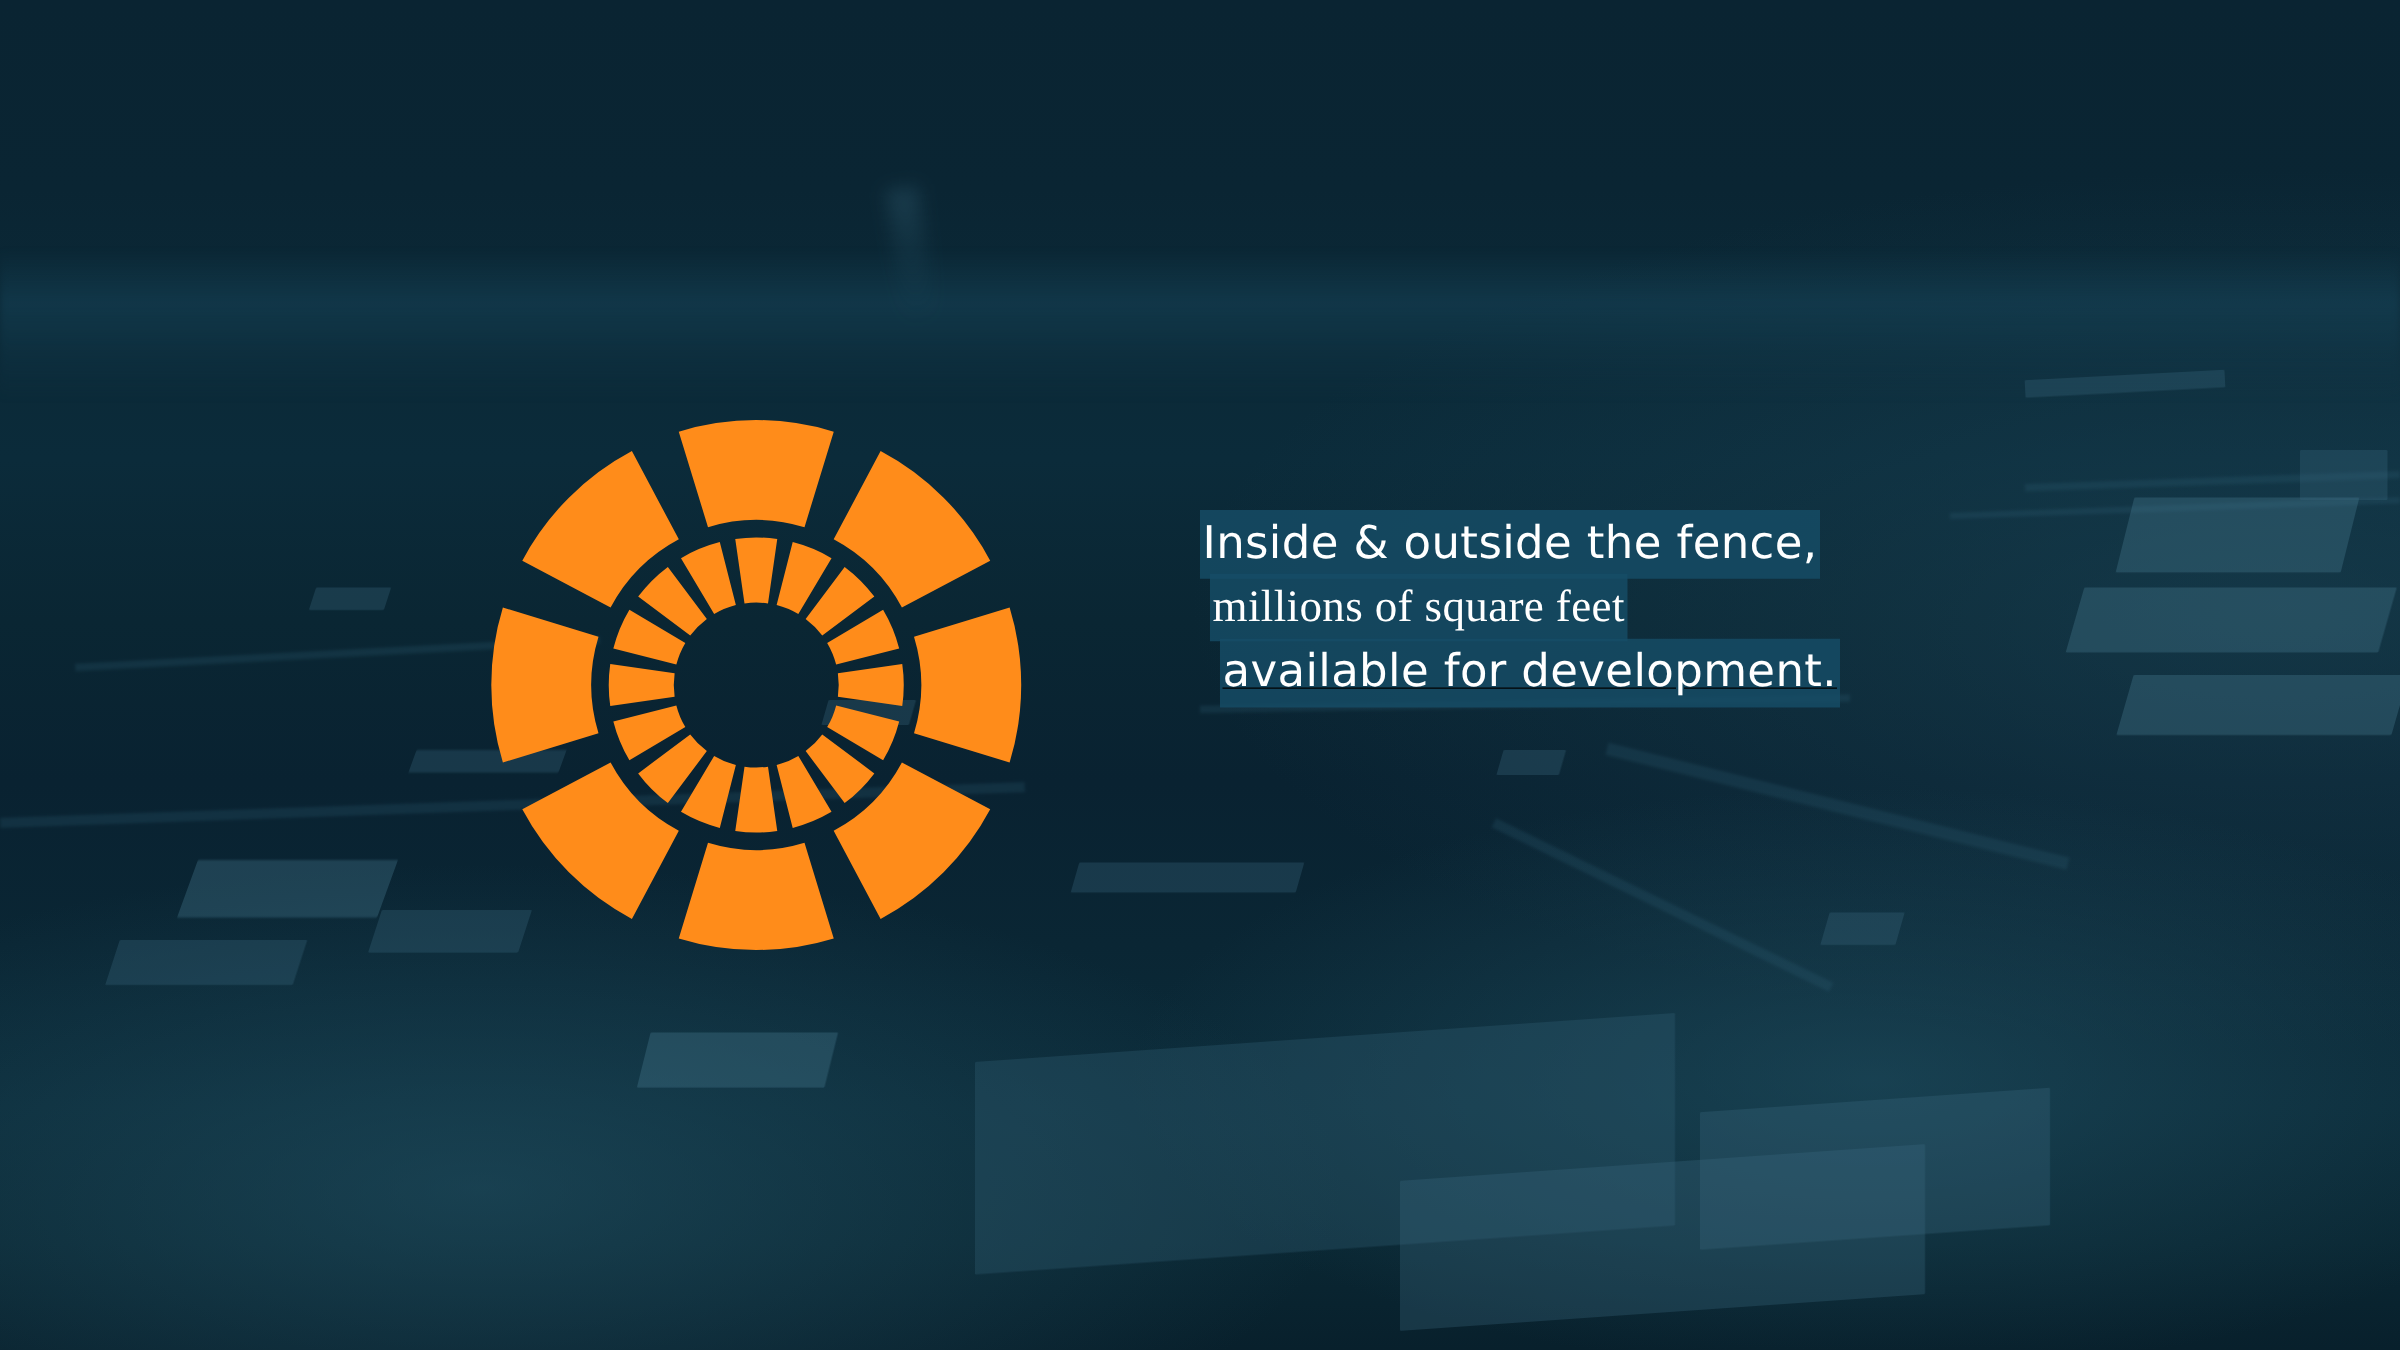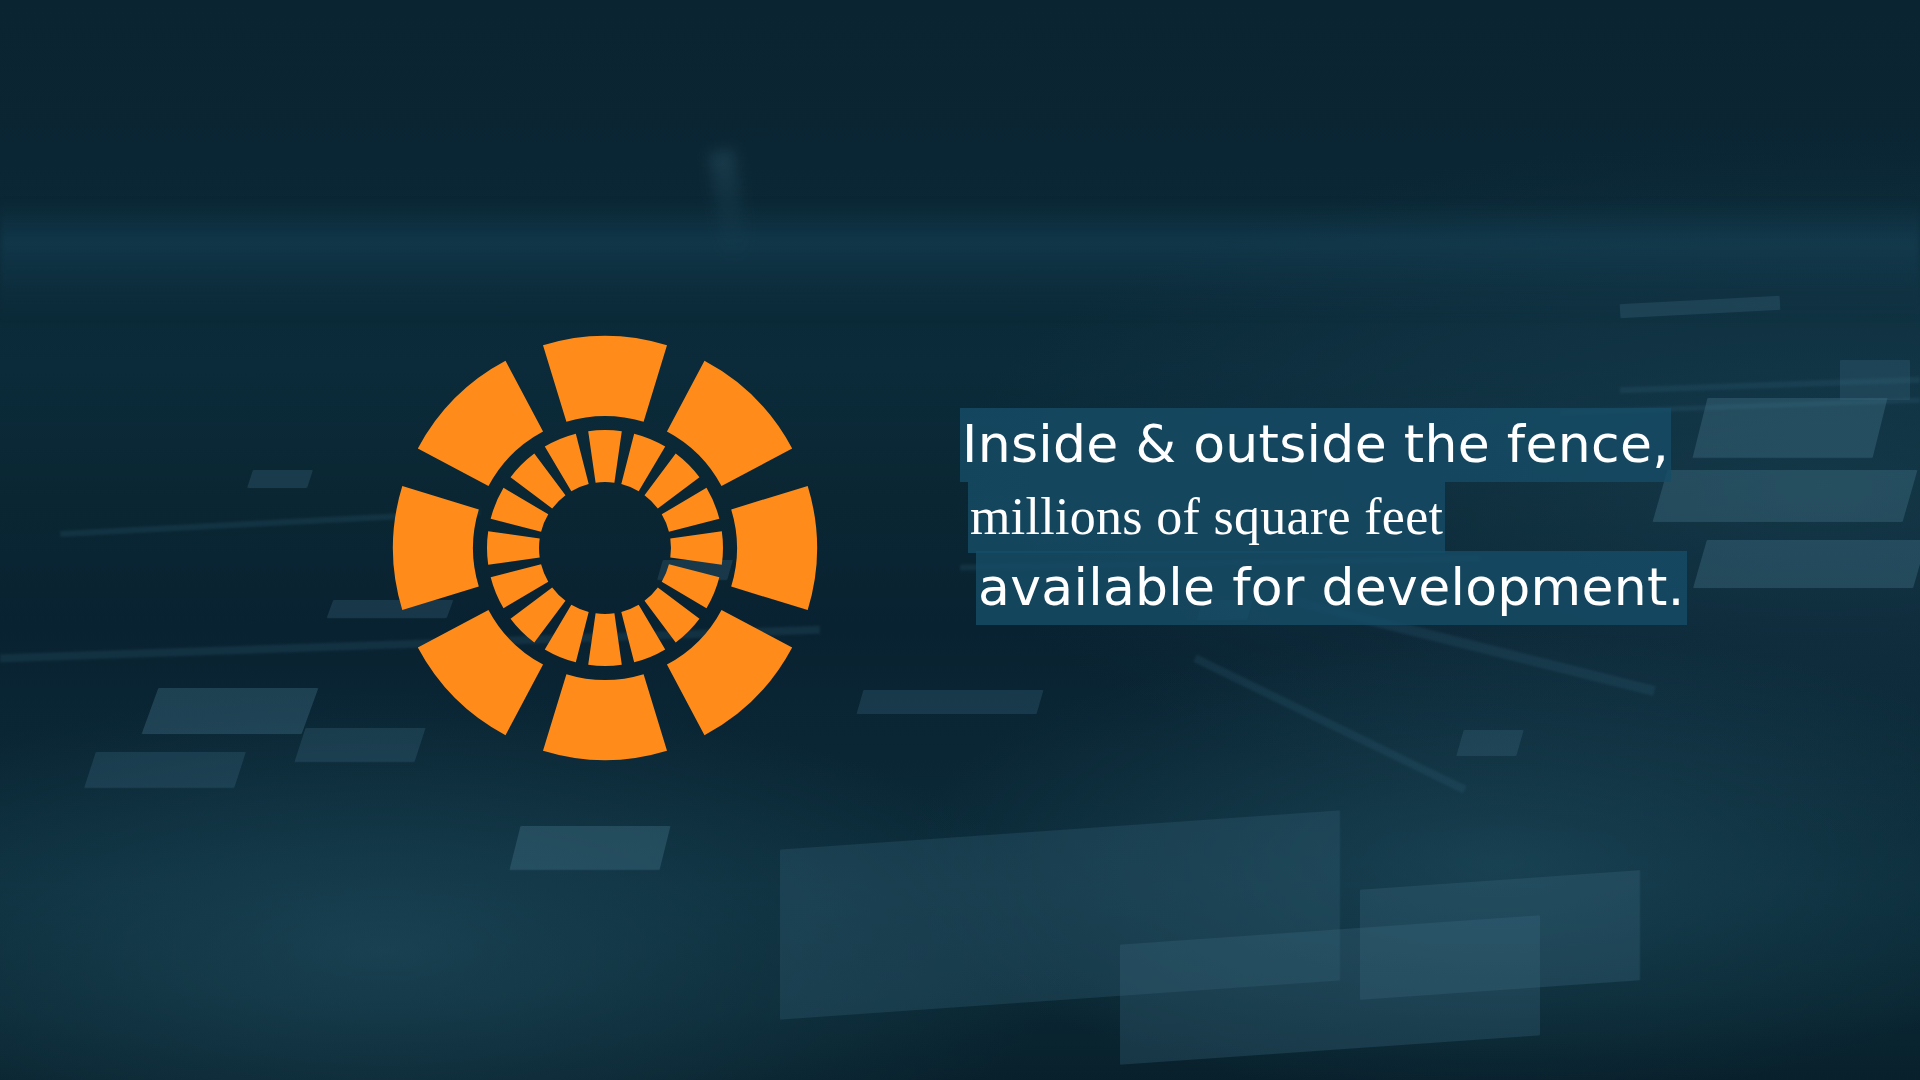--- a/index.html
+++ b/index.html
@@ -84,31 +84,31 @@
     width: 860px;
   }
   .copy .line {
     display: block;
     margin: 0 0 6px 0;
     line-height: 1.26;
   }
   .copy .line span.hl {
     display: inline;
     color: #ffffff;
-    font-size: 52px;
+    font-size: 36px;
     font-weight: 400;
     letter-spacing: .3px;
     background: rgba(22,77,103,.82);
     box-shadow: 0 0 0 0 rgba(0,0,0,0);
     padding: 6px 2px 8px 2px;
     -webkit-box-decoration-break: clone;
     box-decoration-break: clone;
   }
   .copy .l2 { padding-left: 8px; font-family: Liberation Serif, serif; }
-  .copy .l3 { padding-left: 16px; }
+  .copy .l3 { padding-left: 16px; text-decoration: underline; }
 </style>
 </head>
 <body>
 
 <div class="stage">
 
   <div class="photo"></div>
   <div class="horizon"></div>
   <div class="plume"></div>
 

